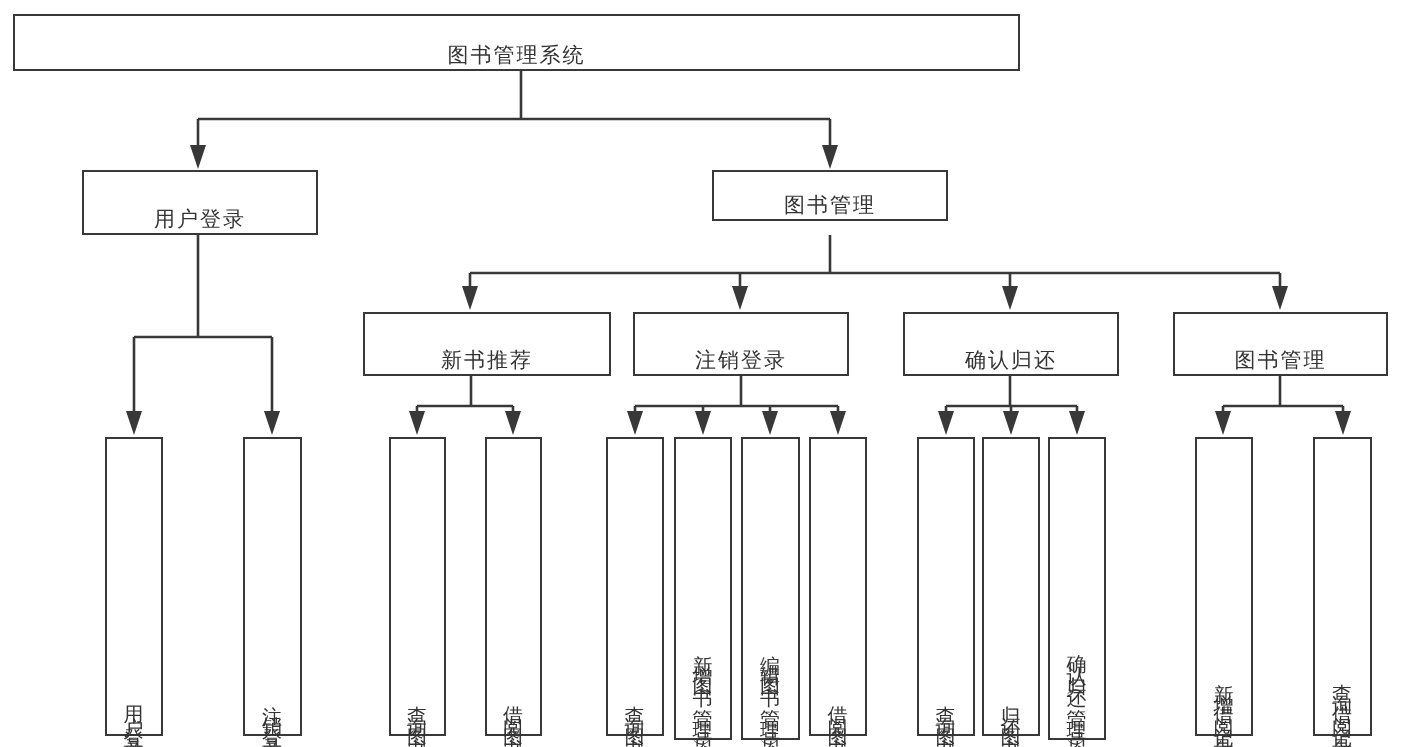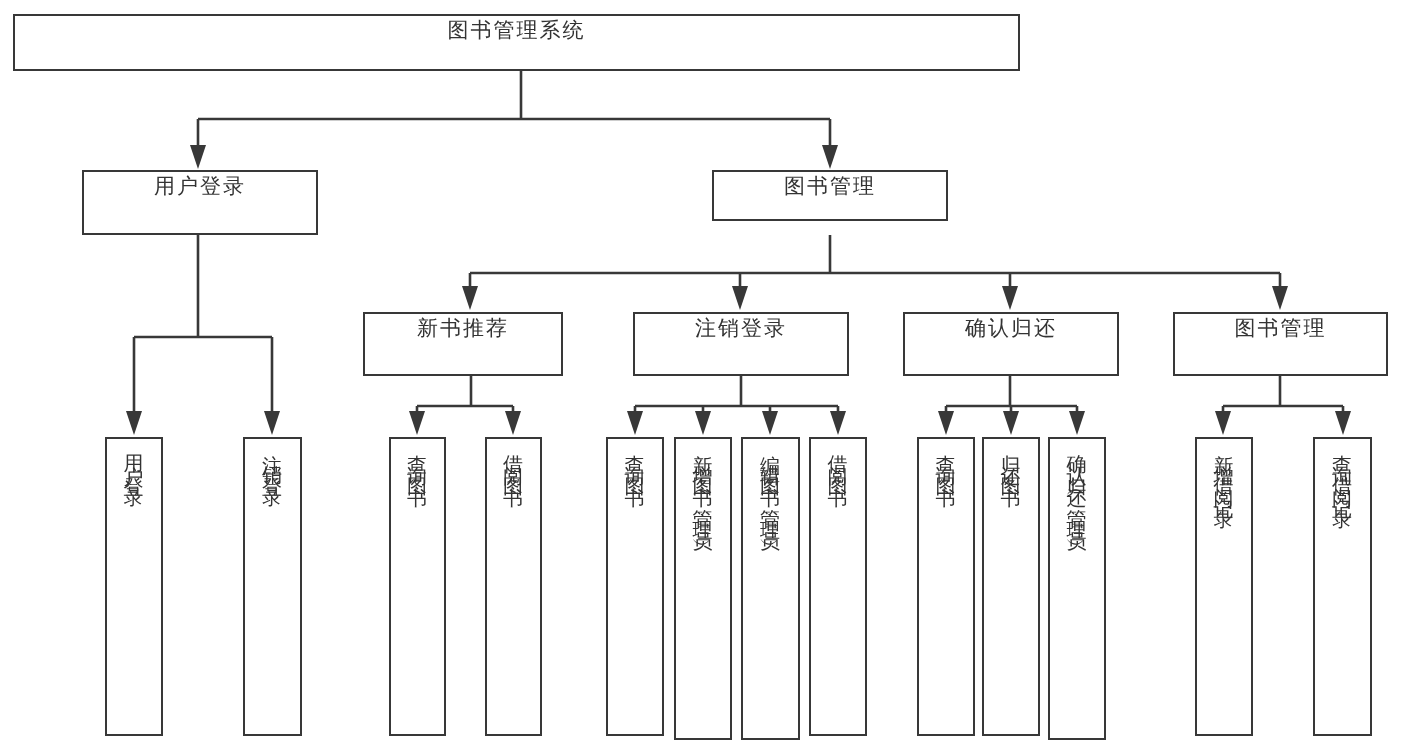--- a/index.html
+++ b/index.html
@@ -32,21 +32,21 @@
   }
   .connectors polygon {
     fill: var(--line);
     stroke: none;
   }
   .box {
     position: absolute;
     background: #fff;
     border: 2.6px solid var(--line);
     display: flex;
-    align-items: flex-start;
+    align-items: flex-end;
     justify-content: center;
     color: var(--text);
     z-index: 2;
   }
   .box.h span {
     font-size: 21px;
     letter-spacing: 2px;
     white-space: nowrap;
   }
   .box.v span {
@@ -127,21 +127,21 @@
     <span>图书管理系统</span>
   </div>
 
   <div class="box h" style="left:82px; top:170px; width:236px; height:65px">
     <span>用户登录</span>
   </div>
   <div class="box h" style="left:712px; top:170px; width:236px; height:51px">
     <span>图书管理</span>
   </div>
 
-  <div class="box h" style="left:363px; top:312px; width:200px; height:64px">
+  <div class="box h" style="left:363px; top:312px; width:248px; height:64px">
     <span>新书推荐</span>
   </div>
   <div class="box h" style="left:633px; top:312px; width:216px; height:64px">
     <span>注销登录</span>
   </div>
   <div class="box h" style="left:903px; top:312px; width:216px; height:64px">
     <span>确认归还</span>
   </div>
   <div class="box h" style="left:1173px; top:312px; width:215px; height:64px">
     <span>图书管理</span>

